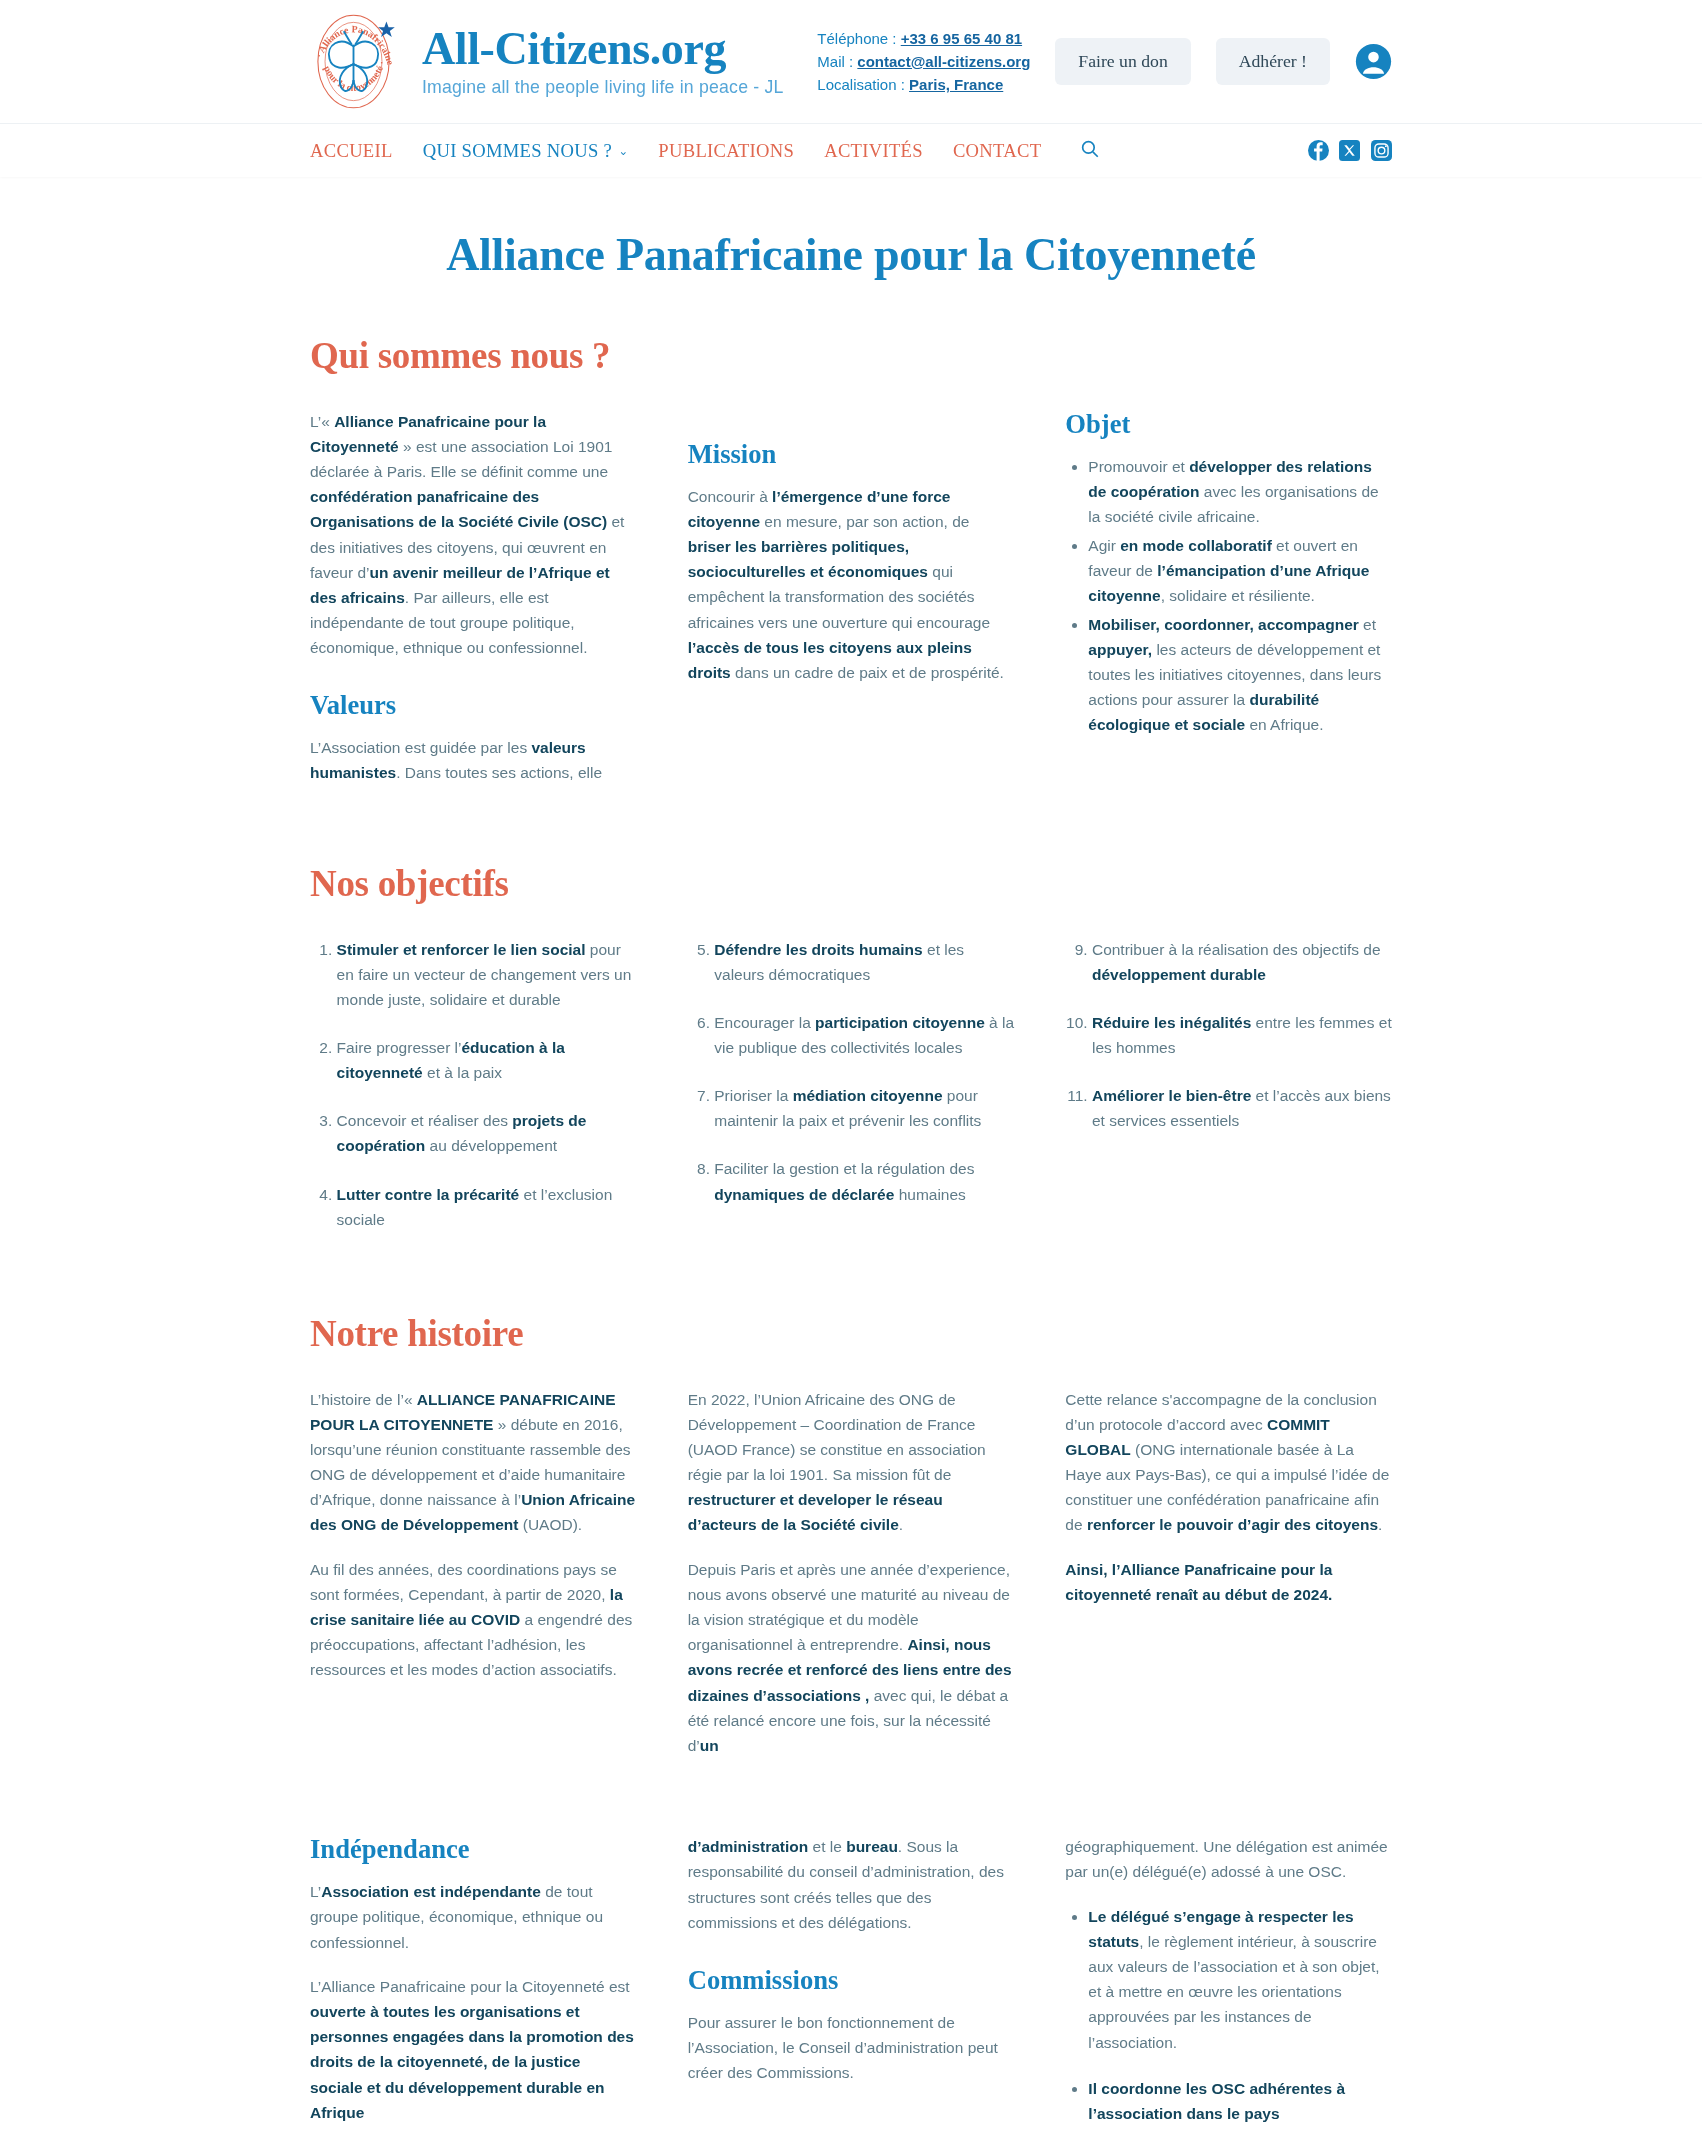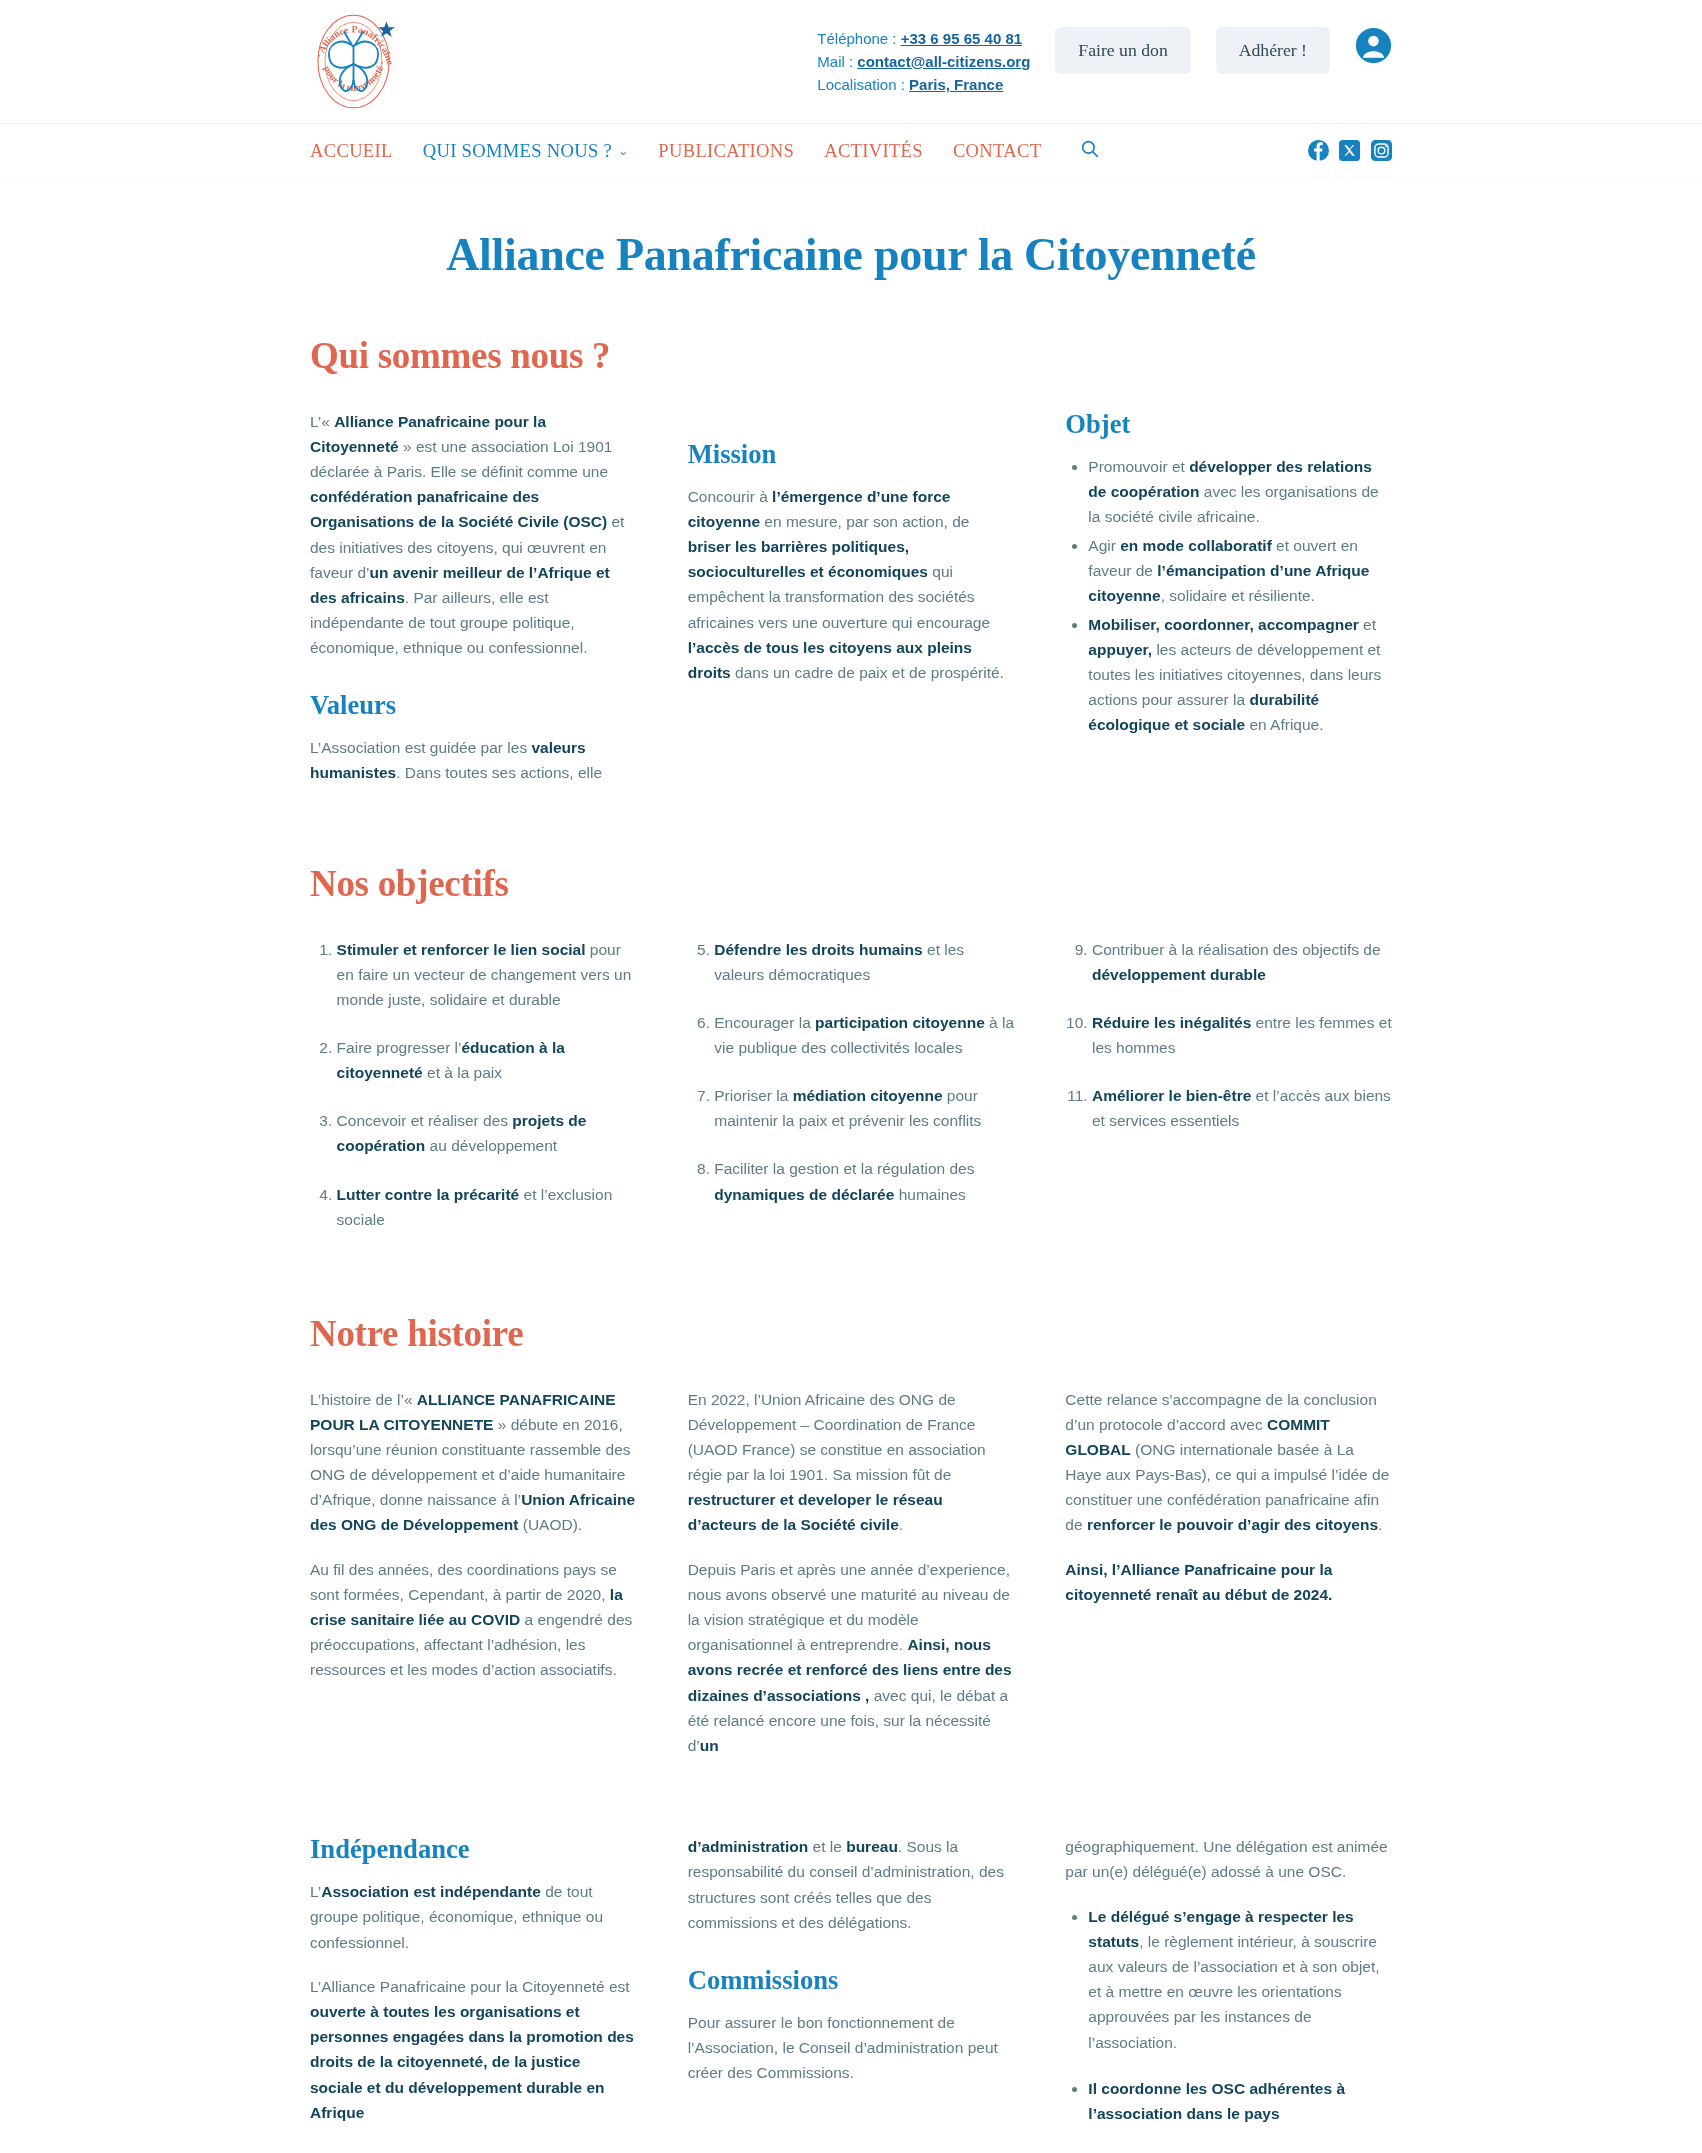--- a/index.html
+++ b/index.html
@@ -41,21 +41,21 @@
   .site-tagline {
     font-size:17.7px;
     color:#55a6d8;
     margin-top:3.5px;
     letter-spacing:0.2px;
   }
 
   .topbar-right {
     margin-left:auto;
     display:flex;
-    align-items:flex-start;
+    align-items:center;
     gap:25px;
     padding-right:310px;
   }
   .contact-block { font-size:15px; line-height:1.55; color:#1683c0; }
   .contact-block .lbl { color:#1683c0; }
   .contact-block a { color:#1565a0; font-weight:700; text-decoration:underline; }
   .topbtn {
     background:#eef2f6;
     border:none;
     border-radius:6.2px;
@@ -172,20 +172,24 @@
           <path d="M59 42 C 74 30, 90 40, 86 56 C 83 68, 70 68, 59 62"></path>
           <path d="M59 62 C 49 66, 40 76, 45 88 C 50 97, 58 90, 59 80"></path>
           <path d="M59 62 C 69 66, 78 76, 73 88 C 68 97, 60 90, 59 80"></path>
           <line x1="59" y1="40" x2="59" y2="84"></line>
           <path d="M57 40 C 52 32, 50 28, 48 25"></path>
           <path d="M61 40 C 66 32, 68 28, 70 25"></path>
         </g>
         <polygon points="96,14 98.4,20.6 105.4,20.6 99.8,24.8 102,31.4 96,27.3 90,31.4 92.2,24.8 86.6,20.6 93.6,20.6" fill="#1a62a8"></polygon>
       </svg>
     </div>
+    <div class="brand-text">
+      <div class="site-title">All-Citizens.org</div>
+      <div class="site-tagline">Imagine all the people living life in peace - JL</div>
+    </div>
   </div>
 
   <div class="topbar-right">
     <div class="contact-block">
       <div>
         <span class="lbl">Téléphone : </span><a href="#">+33 6 95 65 40 81</a>
       </div>
       <div>
         <span class="lbl">Mail : </span><a href="#">contact@all-citizens.org</a>
       </div>

